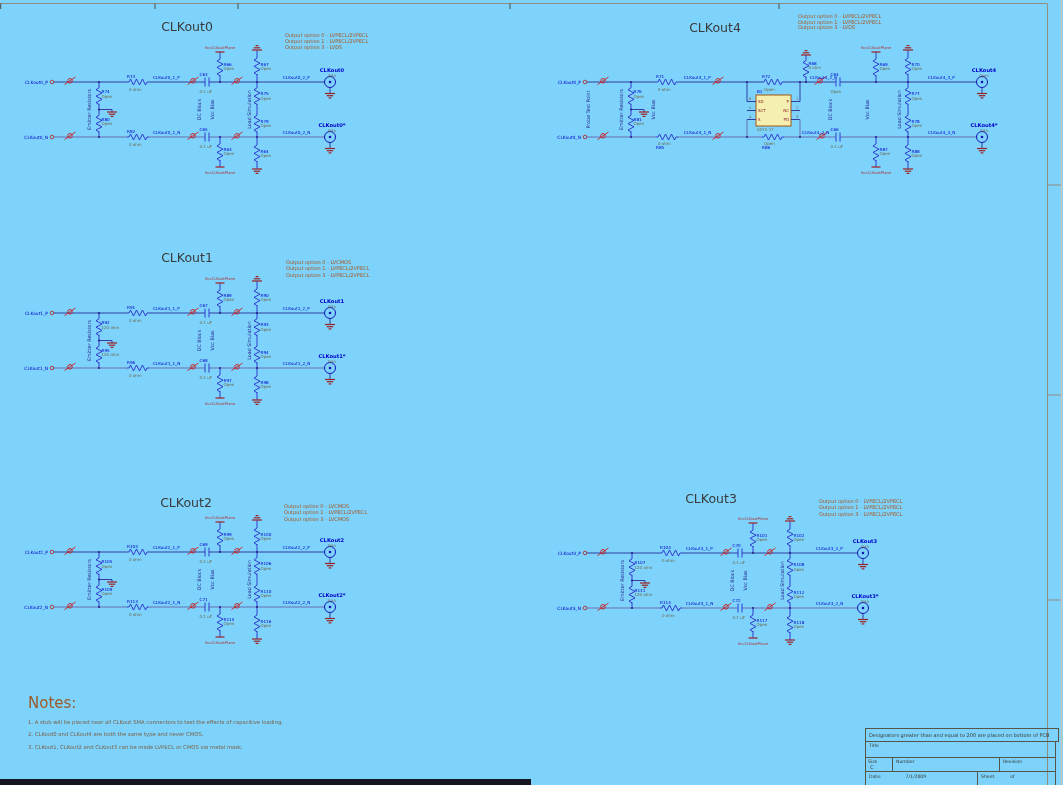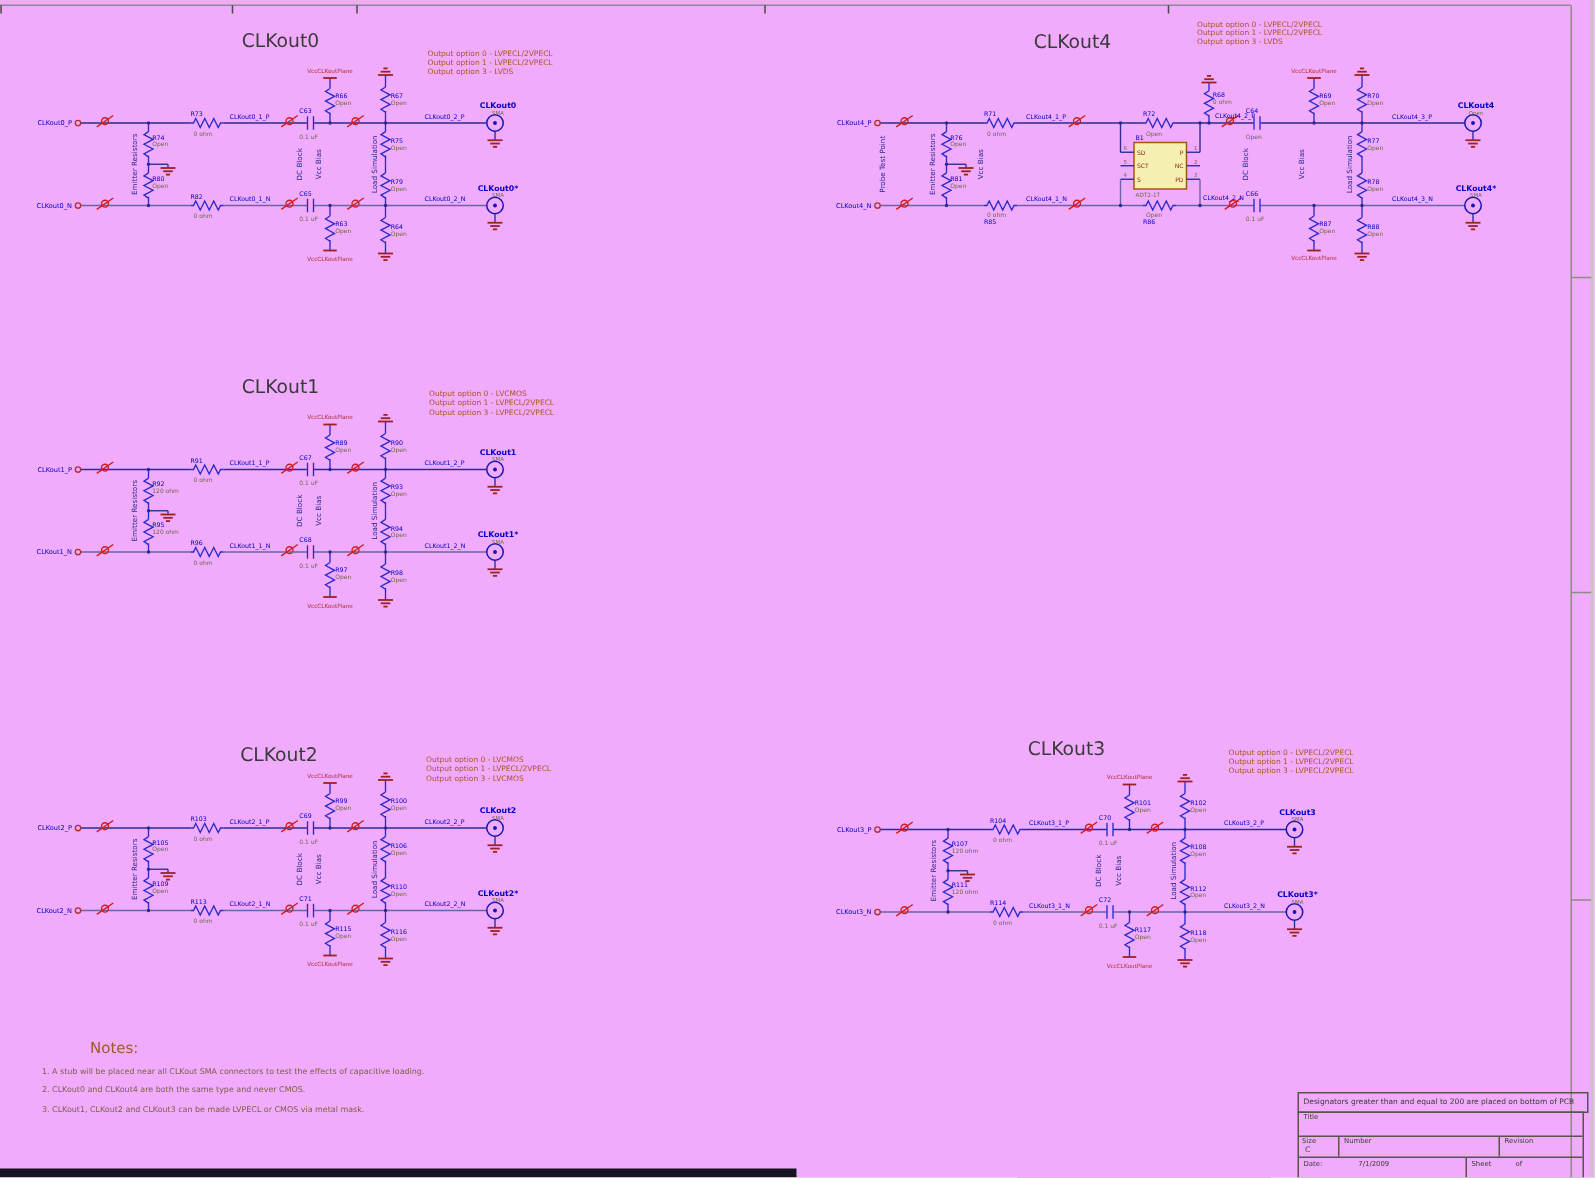--- a/index.html
+++ b/index.html
@@ -1,16 +1,16 @@
 <!DOCTYPE html>
 <html><head>
 <meta charset="utf-8">
 <style>
   html,body{margin:0;padding:0;background:#e8e8e0;}
-  .page{position:relative;width:1063px;height:785px;background:#f0abfc;overflow:hidden;
+  .page{position:relative;width:1063px;height:785px;background:#7dd3fc;overflow:hidden;
         font-family:"DejaVu Sans",sans-serif;}
   svg{position:absolute;left:0;top:0;}
   svg text{font-family:"DejaVu Sans",sans-serif;}
   
   .w{stroke:#2b2b96;stroke-width:0.9;fill:none}
   .wn{stroke:#6a63a6}
   .rz{stroke:#2a2ac8;stroke-width:0.9;fill:none}
   .gnd{stroke:#9e2121;stroke-width:1.2;fill:none}
   .smac{stroke:#1515b5;stroke-width:1;fill:none}
   .smad{fill:#1515b5;stroke:none}
@@ -31,21 +31,21 @@
   .t-port{fill:#0000c8;font-size:4.4px}
   .t-vlabel{fill:#28288e;font-size:4.8px}
   .t-pwr{fill:#b03030;font-size:3.8px}
   .t-sma{fill:#0000c8;font-size:5.2px;font-weight:bold}
   .t-smasub{fill:#6e6847;font-size:3.6px}
   .t-pin{fill:#8b1d1d;font-size:4px}
   .t-pinno{fill:#6e6847;font-size:3.6px}
   .t-part{fill:#6e6847;font-size:3.8px}
   
   .notes{position:absolute;left:28px;top:694px;}
-  .notes-h{font-size:10px;color:#9c5a28;margin-left:32px;}
+  .notes-h{font-size:15px;color:#9c5a28;}
   .note-item{font-size:5.3px;color:#7d5f42;margin-top:6.5px;white-space:nowrap;}
   
   .tb-note{position:absolute;left:865px;top:728px;width:189px;height:12px;border:1px solid #55554a;
            font-size:5px;line-height:12px;padding-left:3px;white-space:nowrap;color:#3a3a32;}
   .tb{position:absolute;left:865px;top:741px;width:189px;height:43px;border:1px solid #55554a;
       display:flex;flex-direction:column;color:#3a3a32;}
   .tb .r1{height:14px;border-bottom:1px solid #55554a;font-size:4.6px;padding:1px 0 0 3px;}
   .tb .r2{height:13px;border-bottom:1px solid #55554a;display:flex;}
   .tb .c-size{width:24px;border-right:1px solid #55554a;font-size:4.6px;padding:1px 0 0 2px;position:relative;}
   .tb .c-size .val{position:absolute;left:4px;top:6px;font-size:5px;}

